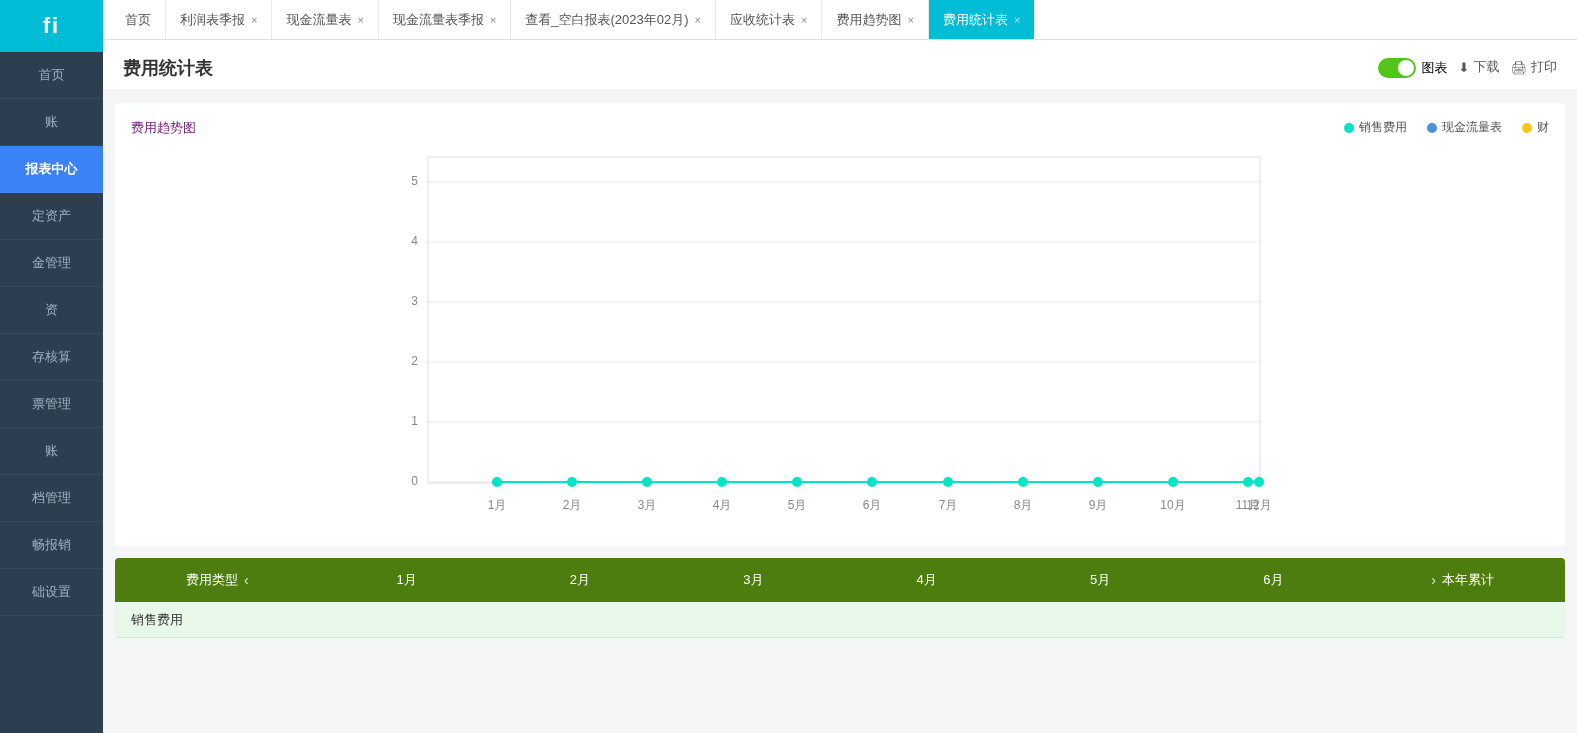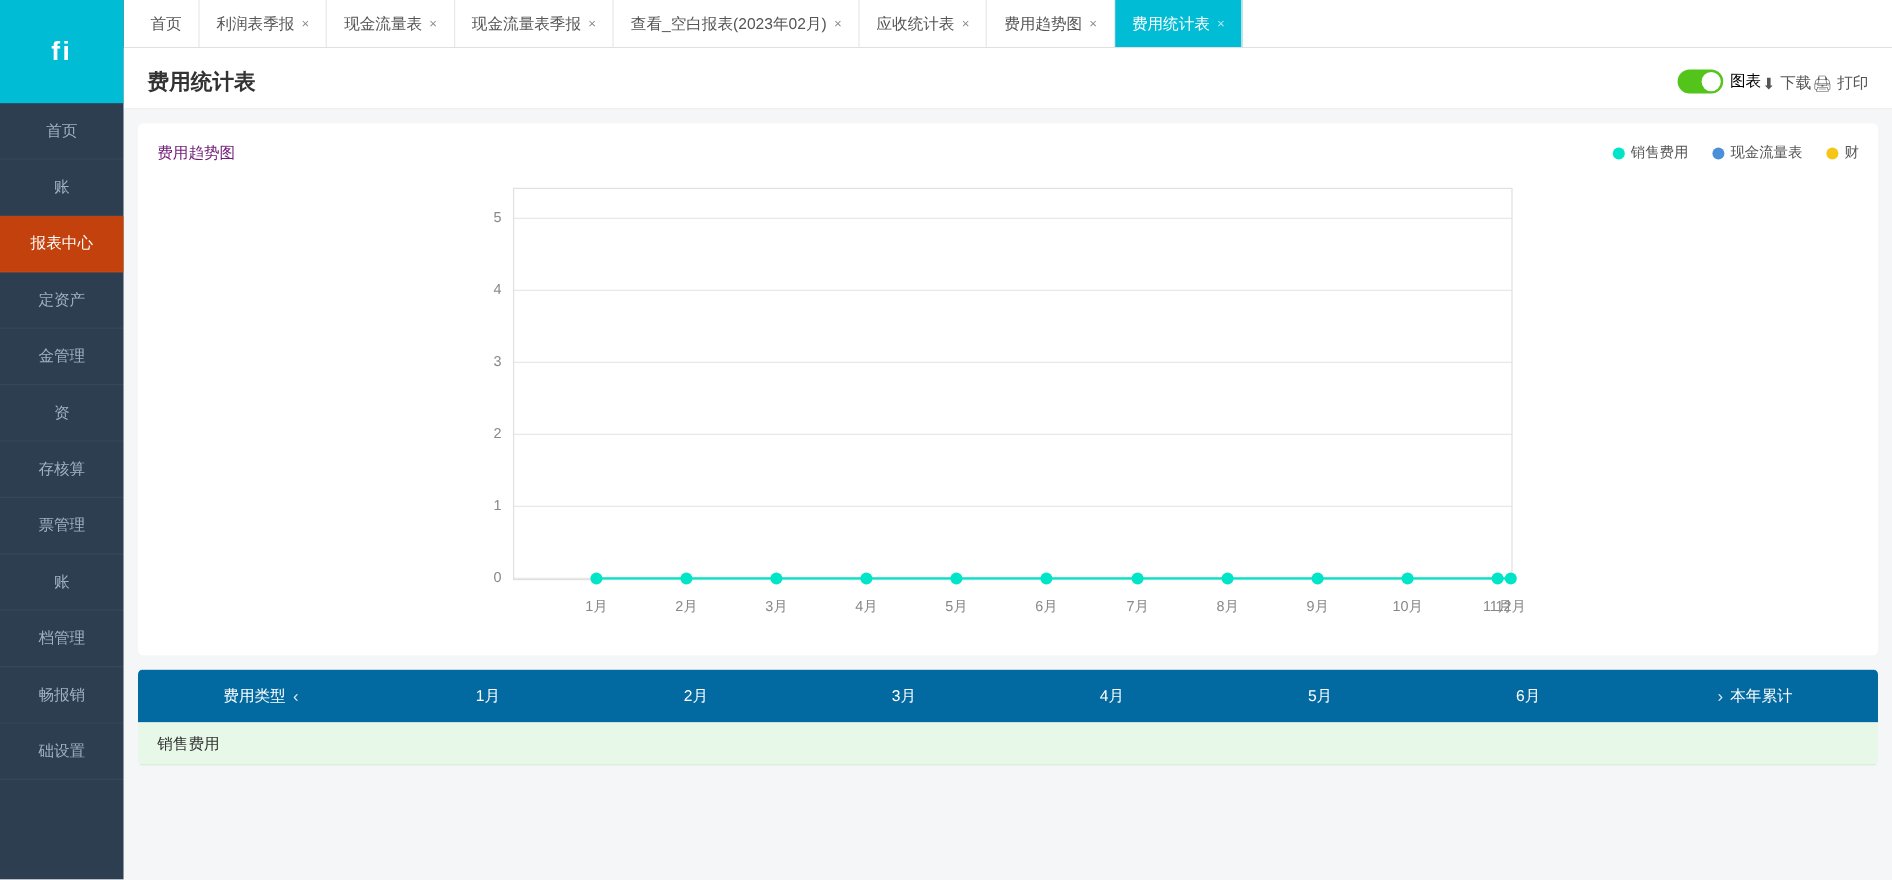--- a/index.html
+++ b/index.html
@@ -10,41 +10,41 @@
       width: 103px;
       background: #2c3e50;
       color: #cdd6e0;
       display: flex;
       flex-direction: column;
       flex-shrink: 0;
       height: 100%;
     }
     .sidebar-logo {
       background: #00bcd4;
-      height: 86px;
+      height: 52px;
       display: flex;
       align-items: center;
       justify-content: center;
       font-size: 22px;
       font-weight: bold;
       color: white;
       letter-spacing: 2px;
     }
     .sidebar-item {
       padding: 14px 10px;
       text-align: center;
       font-size: 13px;
       cursor: pointer;
       border-bottom: 1px solid rgba(255,255,255,0.05);
       color: #a0b0c0;
     }
     .sidebar-item.active {
-      background: #c2410c;
+      background: #3b82f6;
       color: white;
-      font-weight: normal;
+      font-weight: bold;
     }
 
     
     .main {
       flex: 1;
       display: flex;
       flex-direction: column;
       overflow: hidden;
     }
 
@@ -102,22 +102,22 @@
       border-bottom: 1px solid #eee;
       flex-shrink: 0;
     }
     .page-title {
       font-size: 18px;
       font-weight: bold;
       color: #333;
     }
     .header-actions {
       display: flex;
-      align-items: flex-end;
-      gap: 1px;
+      align-items: flex-start;
+      gap: 11px;
     }
     .toggle-wrap {
       display: flex;
       align-items: center;
       gap: 6px;
     }
     .toggle {
       width: 38px;
       height: 20px;
       background: #52c41a;
@@ -183,21 +183,21 @@
     }
 
     
     .table-section {
       margin: 12px 12px 0 12px;
       border-radius: 4px;
       overflow: hidden;
       flex-shrink: 0;
     }
     .table-header-row {
-      background: #0369a1;
+      background: #4d7c0f;
       display: flex;
       color: white;
       font-size: 13px;
       height: 44px;
       align-items: center;
     }
     .th-cell {
       flex: 1;
       text-align: center;
       padding: 0 8px;

